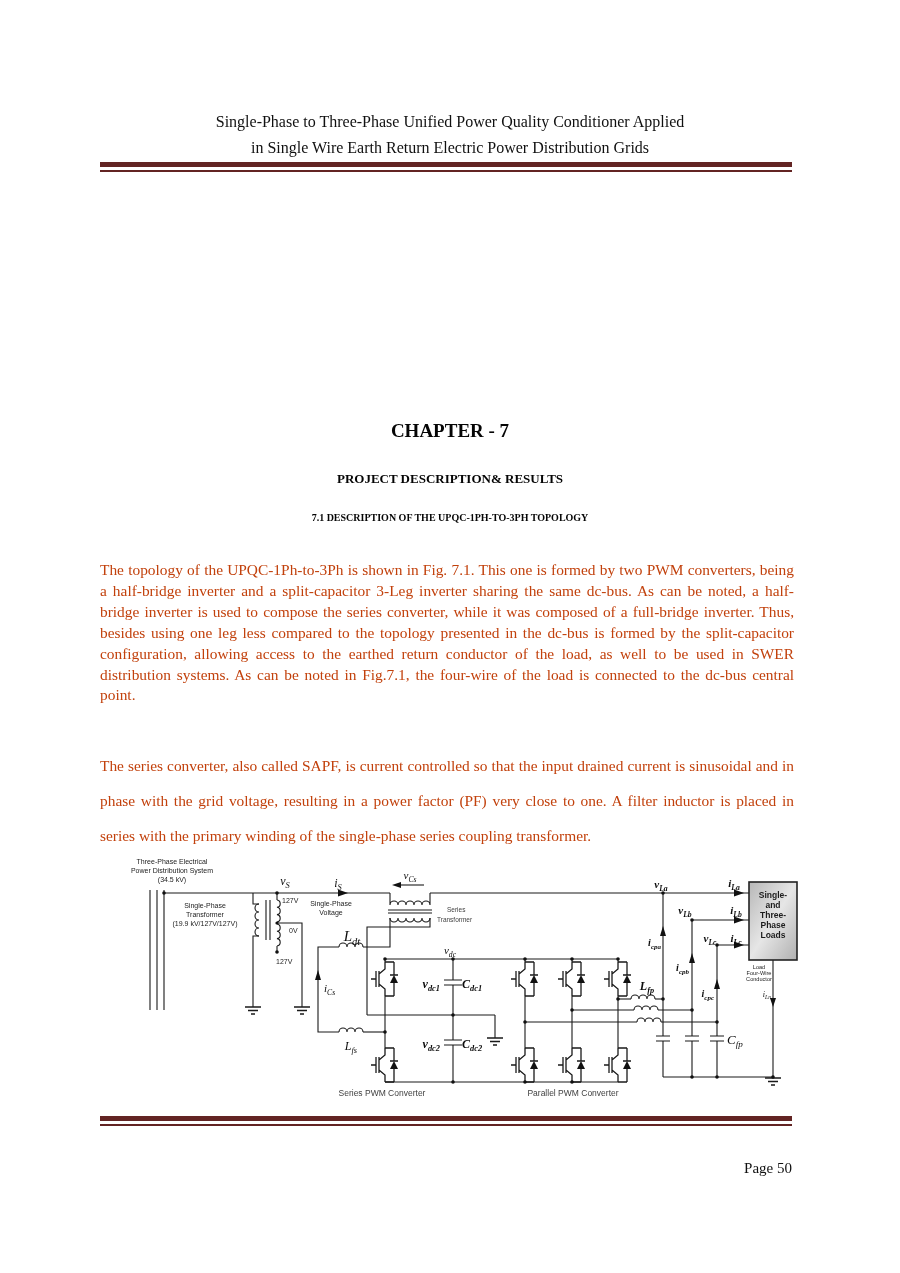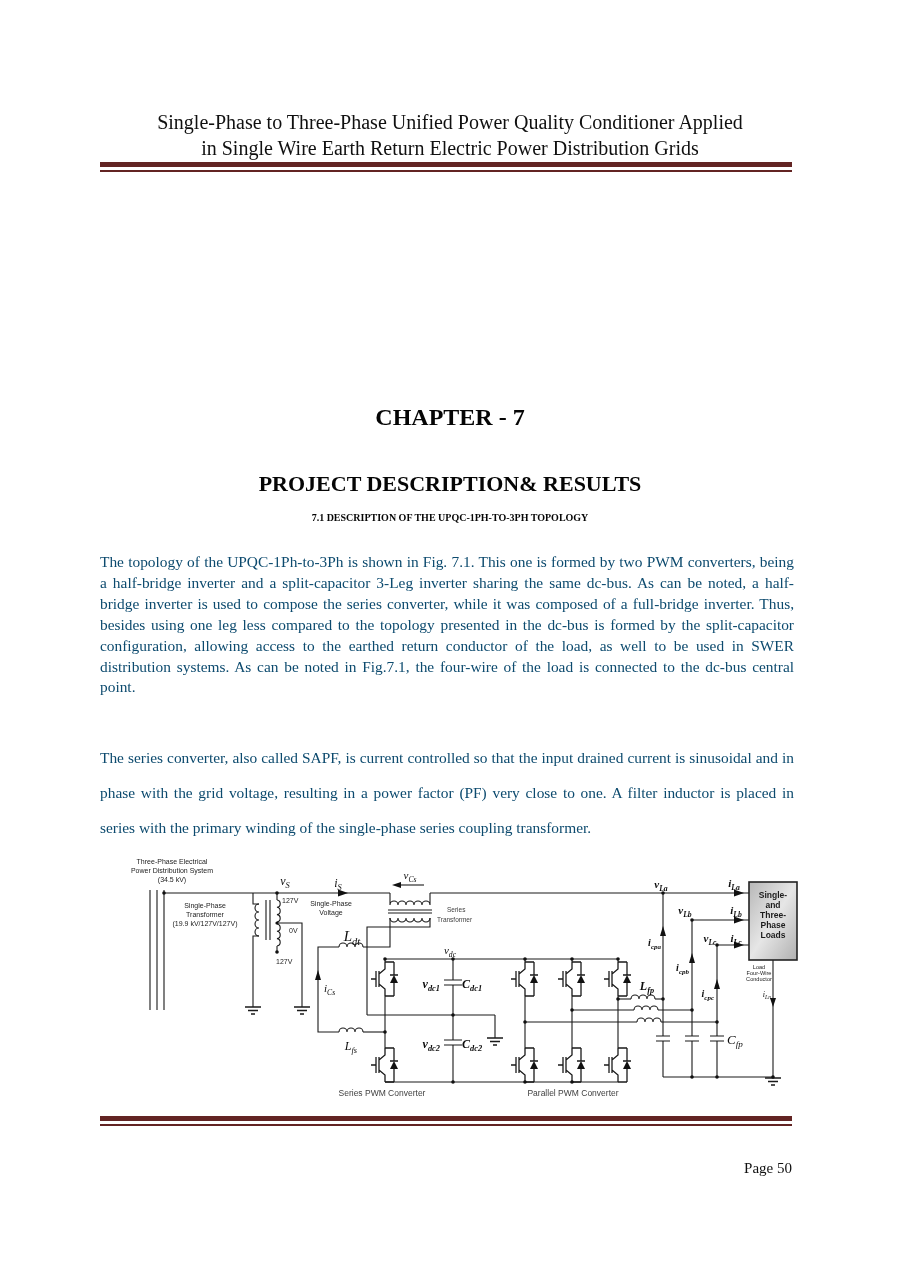--- a/index.html
+++ b/index.html
@@ -1,24 +1,24 @@
 <!DOCTYPE html>
 <html style="--maroon: #632423;"><head>
 <meta charset="utf-8">
 <style>
   html,body{margin:0;padding:0;}
   body{width:900px;height:1273px;background:#ffffff;position:relative;
        font-family:"Liberation Serif",serif;color:#1a1a1a;overflow:hidden;}
   .abs{position:absolute;}
-  .title-line{left:0;right:0;text-align:center;font-size:20px;line-height:26px;color:#101010;}
+  .title-line{left:0;right:0;text-align:center;font-size:16px;line-height:26px;color:#101010;}
   .rule{left:100px;width:692px;height:10px;box-sizing:border-box;
         border-top:5px solid var(--maroon,#632423);
         border-bottom:2px solid var(--maroon,#632423);}
   .h-center{left:0;right:0;text-align:center;font-weight:bold;color:#050505;}
-  .para{left:100px;width:694px;text-align:justify;font-size:15.4px;color:#0c4a6e;}
+  .para{left:100px;width:694px;text-align:justify;font-size:15.4px;color:#c2410c;margin-top:8px;}
   .page-num{left:100px;width:692px;text-align:right;font-size:15px;color:#111;margin-top:37px;}
   svg text{user-select:none;}
   .fl{font-family:"Liberation Sans",sans-serif;fill:#1c1c1c;}
   .fl6{font-size:6.5px;} .fl7{font-size:7px;} .fl5{font-size:5.6px;}
   .fl8{font-size:8.5px;} .dim{fill:#3f3f3f;}
   .fv{font-family:"Liberation Serif",serif;font-style:italic;fill:#0d0d0d;}
   .sub{font-size:70%;}
   .b{font-weight:bold;}
   .w{stroke:#1a1a1a;stroke-width:1.1;fill:none;}
   .g2{stroke:#1a1a1a;stroke-width:1.3;fill:none;}
@@ -26,22 +26,22 @@
 </style>
 </head>
 <body>
 
 <div>
 
   <div class="abs title-line" style="top:109px">Single-Phase to Three-Phase Unified Power Quality Conditioner Applied</div>
   <div class="abs title-line" style="top:135px">in Single Wire Earth Return Electric Power Distribution Grids</div>
   <div class="abs rule" style="top:162px"></div>
 
-  <div class="abs h-center" style="top:404px;font-size:24px">CHAPTER - 7</div>
-  <div class="abs h-center" style="top:471px;font-size:22px">PROJECT DESCRIPTION&amp; RESULTS</div>
+  <div class="abs h-center" style="top:420px;font-size:19px">CHAPTER - 7</div>
+  <div class="abs h-center" style="top:471px;font-size:13px">PROJECT DESCRIPTION&amp; RESULTS</div>
   <div class="abs h-center" style="top:512px;font-size:10px">7.1 DESCRIPTION OF THE UPQC-1PH-TO-3PH TOPOLOGY</div>
 
   <div class="abs para" style="top:552px;line-height:20.9px">The topology of the UPQC-1Ph-to-3Ph is shown in Fig. 7.1. This one is formed by two PWM converters, being a half-bridge inverter and a split-capacitor 3-Leg inverter sharing the same dc-bus. As can be noted, a half-bridge inverter is used to compose the series converter, while it was composed of a full-bridge inverter. Thus, besides using one leg less compared to the topology presented in the dc-bus is formed by the split-capacitor configuration, allowing access to the earthed return conductor of the load, as well to be used in SWER distribution systems. As can be noted in Fig.7.1, the four-wire of the load is connected to the dc-bus central point.</div>
   <div class="abs para" style="top:740px;line-height:35px">The series converter, also called SAPF, is current controlled so that the input drained current is sinusoidal and in phase with the grid voltage, resulting in a power factor (PF) very close to one. A filter inductor  is placed in series with the primary winding of the single-phase series coupling transformer.</div>
 
   <svg class="abs" style="top:852px;left:95px" width="715" height="258" viewBox="0 0 715 258">
     <defs>
       <g id="igbt">
         <path class="g2" d="M0,-17 H9 M0,17 H9 M0,-17 V-10 L-6,-5 M0,17 V10 L-6,5 M-6,-8 V8 M-9,-8 V8 M-9,0 H-14"></path>
         <path class="g2" d="M9,-17 V-4 M9,4 V17 M5,-4 H13"></path>

